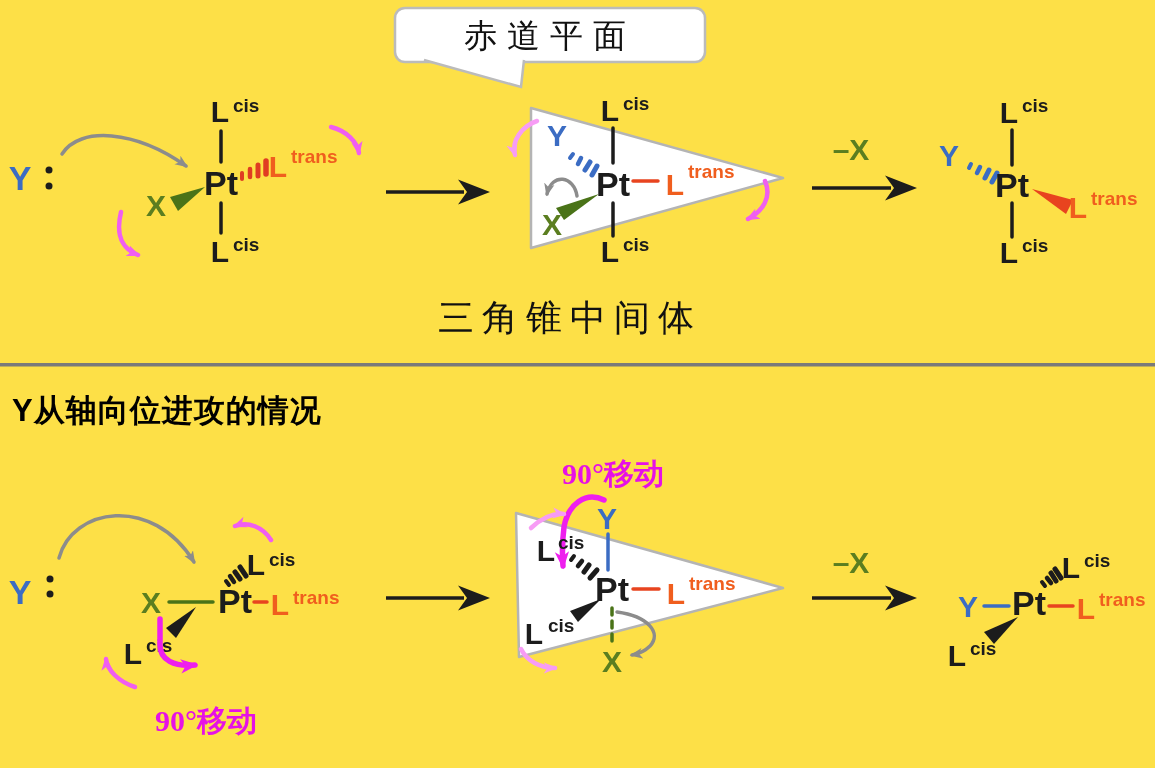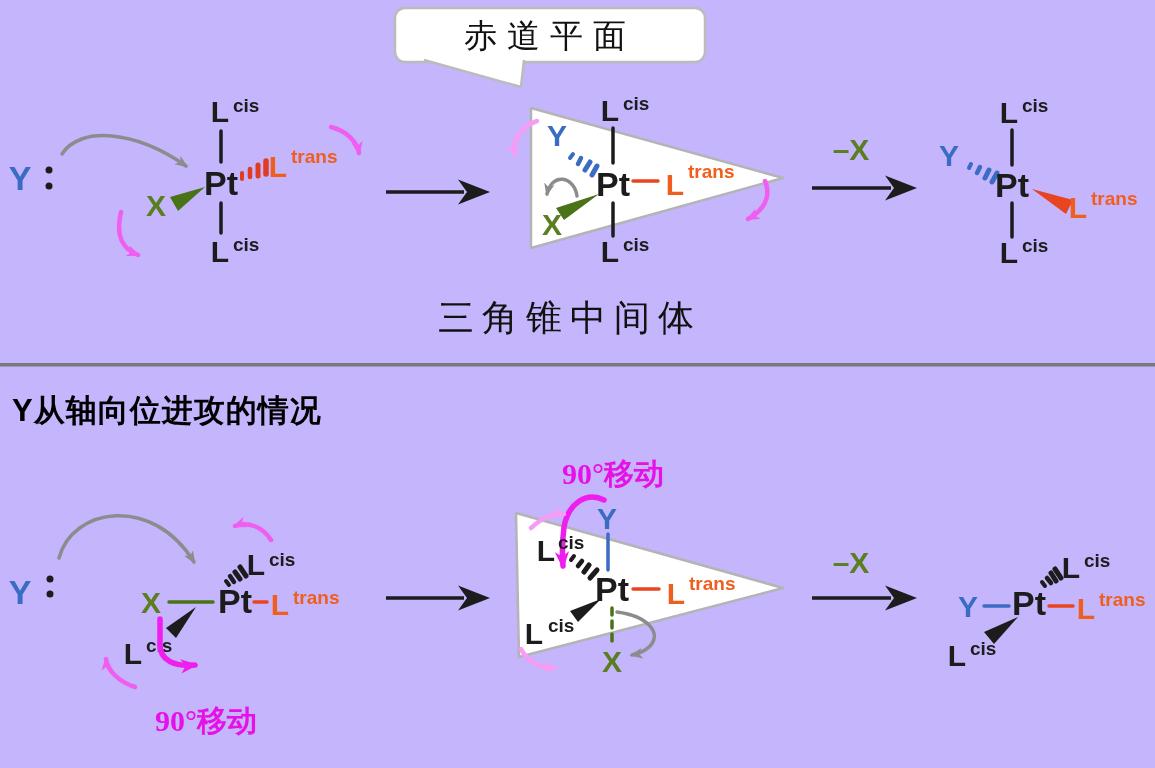--- a/index.html
+++ b/index.html
@@ -1,16 +1,16 @@
 <!DOCTYPE html>
 <html><head>
 <meta charset="utf-8">
 <style>
   html,body{margin:0;padding:0;background:#ffffff;}
-  .stage{width:1155px;height:768px;position:relative;background:#c4b5fd;overflow:hidden;}
+  .stage{width:1155px;height:768px;position:relative;background:#fde047;overflow:hidden;}
   svg{display:block;}
   text{font-family:"Liberation Sans","DejaVu Sans",sans-serif;fill:#1c1c1c;}
   .atom{font-weight:600;}
   .pt{font-size:34px;font-weight:700;}
   .lig{font-size:30px;font-weight:600;}
   .sup{font-size:19px;font-weight:600;}
   .cjk{font-family:"Liberation Serif","DejaVu Serif",serif;}
   .bubble-text{font-size:33px;letter-spacing:10px;fill:#111111;}
   .caption{font-size:36px;letter-spacing:8px;fill:#111111;}
   .heading{font-size:31px;font-weight:bold;fill:#000000;letter-spacing:1px;}

